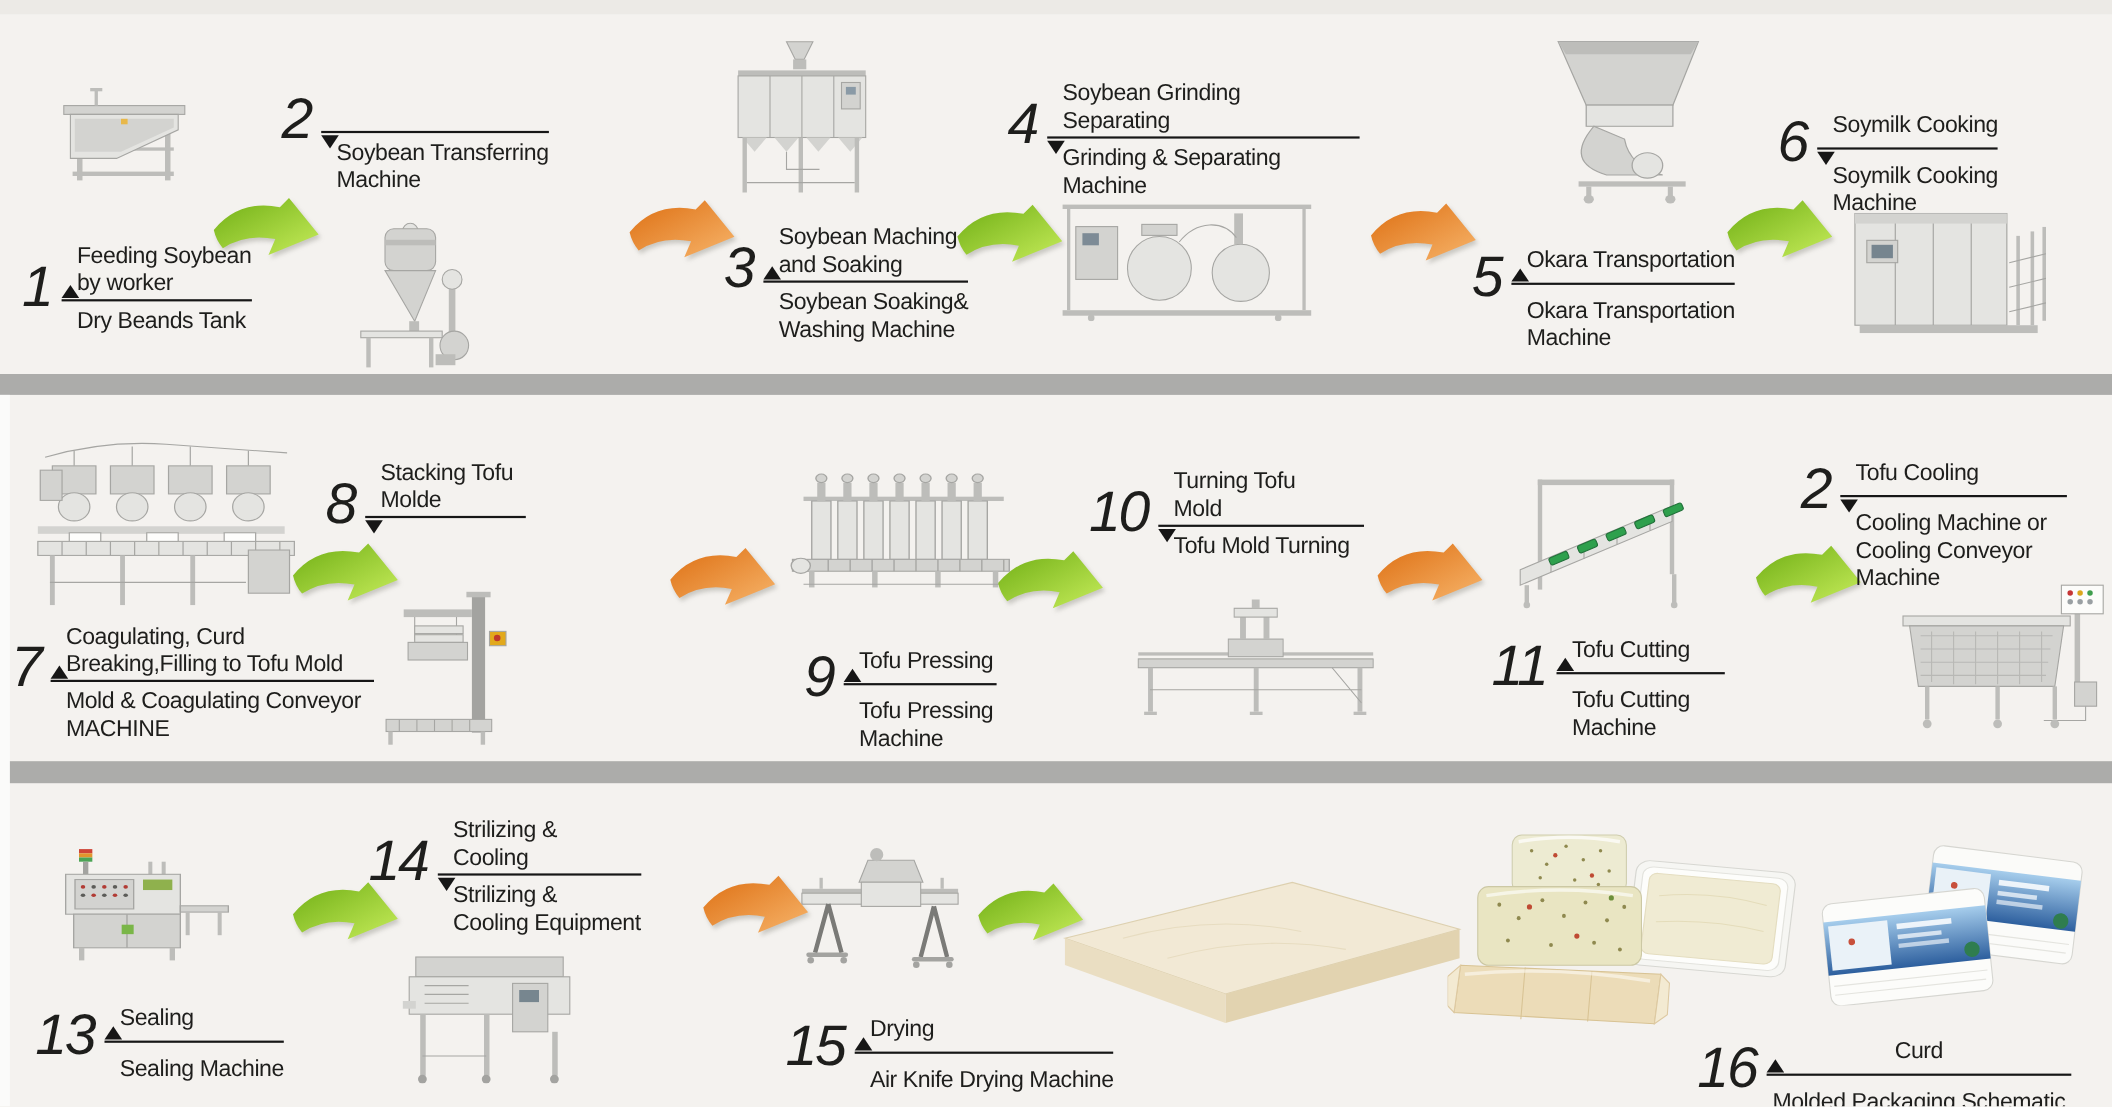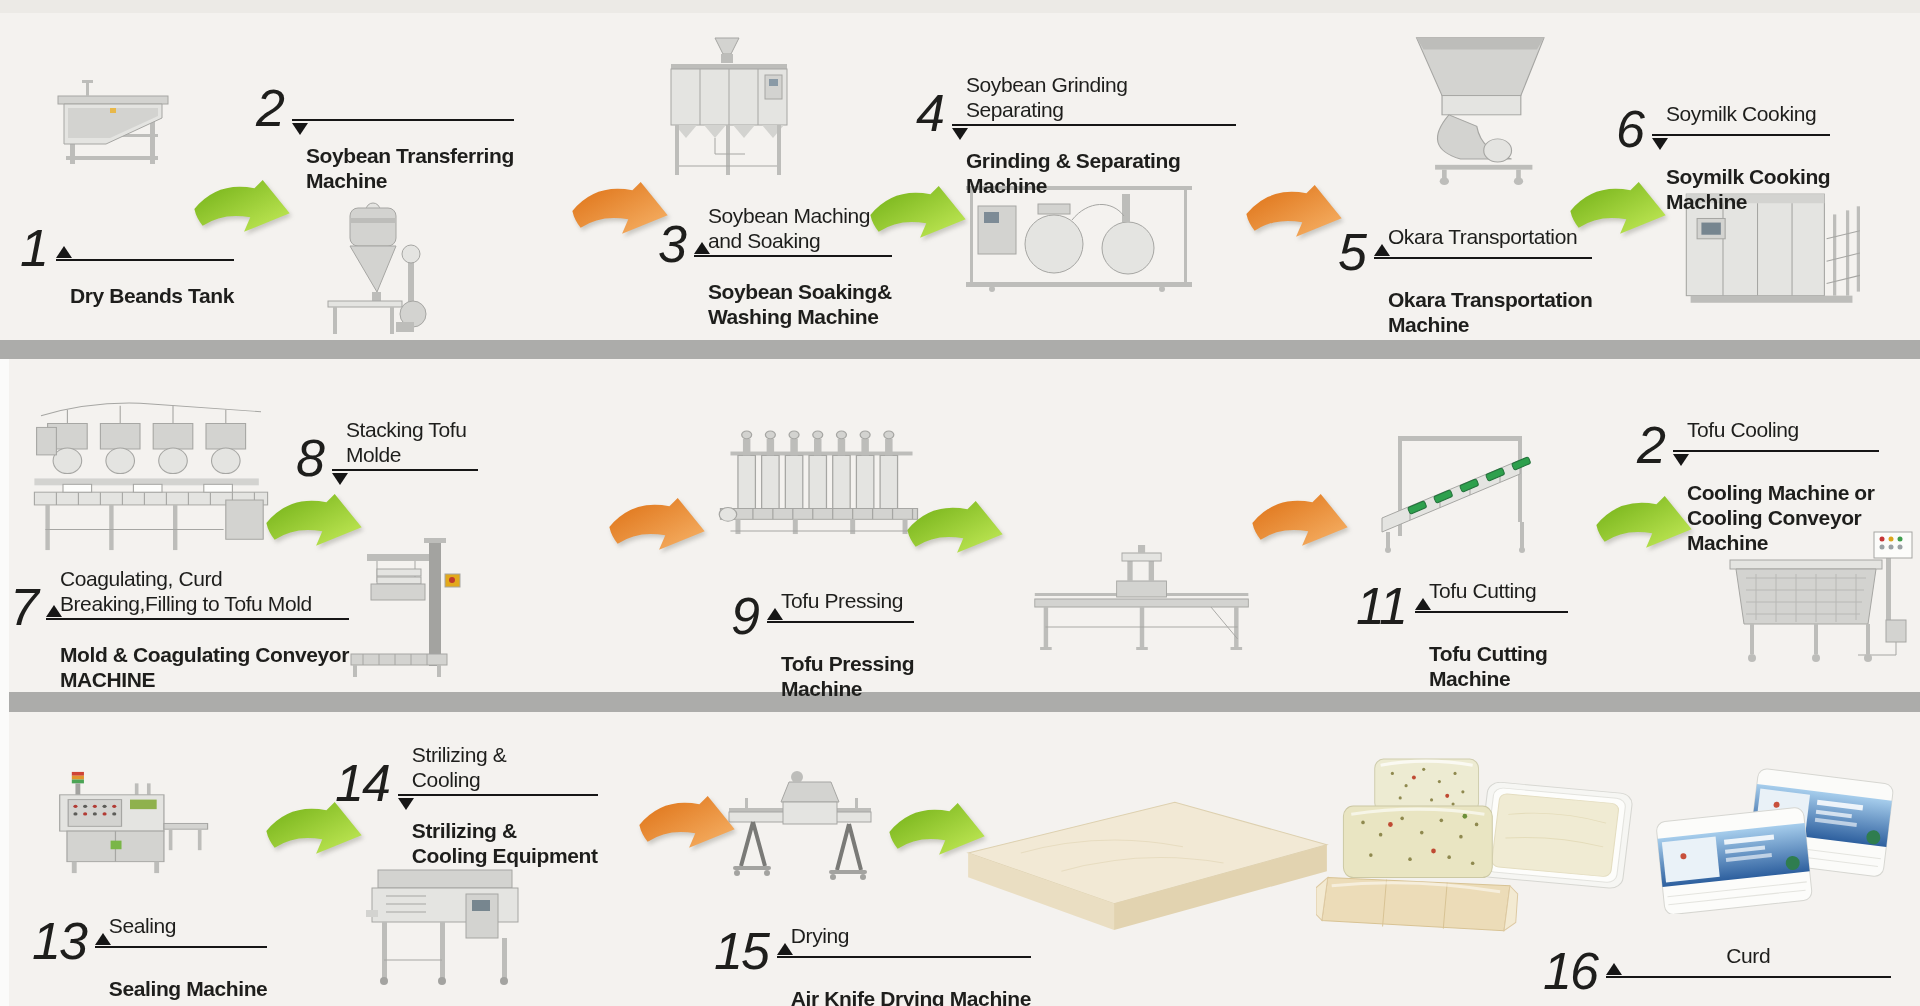--- a/index.html
+++ b/index.html
@@ -9,21 +9,21 @@
   .divider{position:absolute;left:0;width:1920px;background:#acacaa;}
   .d1{top:340px;height:19px;}
   .d2{top:692px;height:20px;}
   .edge-strip{position:absolute;left:0;top:359px;width:9px;height:647px;background:#fbfbfa;}
 
   
   .step{position:absolute;display:grid;grid-template-columns:auto 1fr;column-gap:9px;white-space:nowrap;}
   .num{grid-column:1;grid-row:1/3;align-self:end;transform:translateY(8px);
        font-size:52px;line-height:.78;font-style:italic;letter-spacing:-2px;font-weight:500;}
   .title{grid-column:2;grid-row:1;padding-left:14px;}
-  .machine{grid-column:2;grid-row:3;padding-left:14px;padding-top:22px;font-weight:bold;}
+  .machine{grid-column:2;grid-row:3;padding-left:14px;padding-top:5px;}
   .title span,.machine span{display:block;font-size:21px;line-height:25px;letter-spacing:-.4px;}
   .rule{grid-column:2;grid-row:2;border-top:2px solid #161616;position:relative;margin-top:2px;}
   .tri{position:absolute;left:0;width:0;height:0;border-left:8px solid transparent;border-right:8px solid transparent;}
   .up .tri{border-bottom:12px solid #161616;top:-15px;}
   .down .tri{border-top:12px solid #161616;top:2px;}
   .center .title,.center .machine{text-align:center;padding-left:0;}
 
   .s1{left:20px;top:220px;width:165px}   .s2{left:256px;top:80px;width:215px}
   .s3{left:658px;top:203px;width:205px}  .s4{left:916px;top:72px;width:320px}
   .s5{left:1338px;top:224px;width:230px} .s6{left:1616px;top:101px;width:190px}
@@ -489,20 +489,24 @@
     </svg>
   <svg class="arrow orange a12" viewBox="0 0 100 56">
       <use href="#swooshPath"></use>
     </svg>
   <svg class="arrow green a13" viewBox="0 0 100 56">
       <use href="#swooshPath"></use>
     </svg>
 
   <div class="step up s1">
     <span class="num">1</span>
+    <div class="title">
+        <span>Feeding Soybean</span>
+        <span>by worker</span>
+      </div>
     <div class="rule">
         <i class="tri"></i>
       </div>
     <div class="machine">
         <span>Dry Beands Tank</span>
       </div>
   </div>
 
   <div class="step down s2">
     <span class="num">2</span>
@@ -606,20 +610,33 @@
       </div>
     <div class="rule">
         <i class="tri"></i>
       </div>
     <div class="machine">
         <span>Tofu Pressing</span>
         <span>Machine</span>
       </div>
   </div>
 
+  <div class="step down s10">
+    <span class="num">10</span>
+    <div class="title">
+        <span>Turning Tofu</span>
+        <span>Mold</span>
+      </div>
+    <div class="rule">
+        <i class="tri"></i>
+      </div>
+    <div class="machine">
+        <span>Tofu Mold Turning</span>
+      </div>
+  </div>
 
   <div class="step up s11">
     <span class="num">11</span>
     <div class="title">
         <span>Tofu Cutting</span>
       </div>
     <div class="rule">
         <i class="tri"></i>
       </div>
     <div class="machine">

